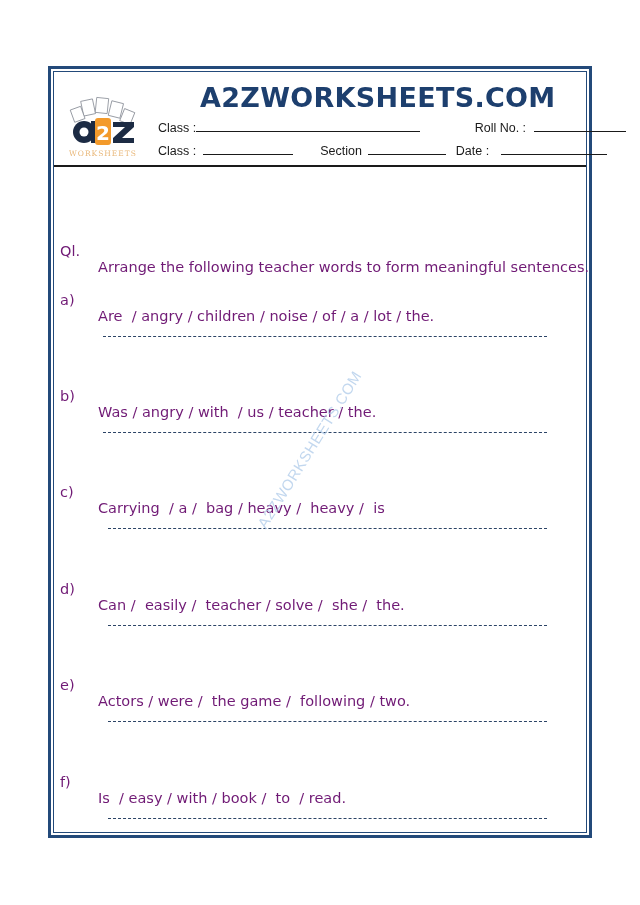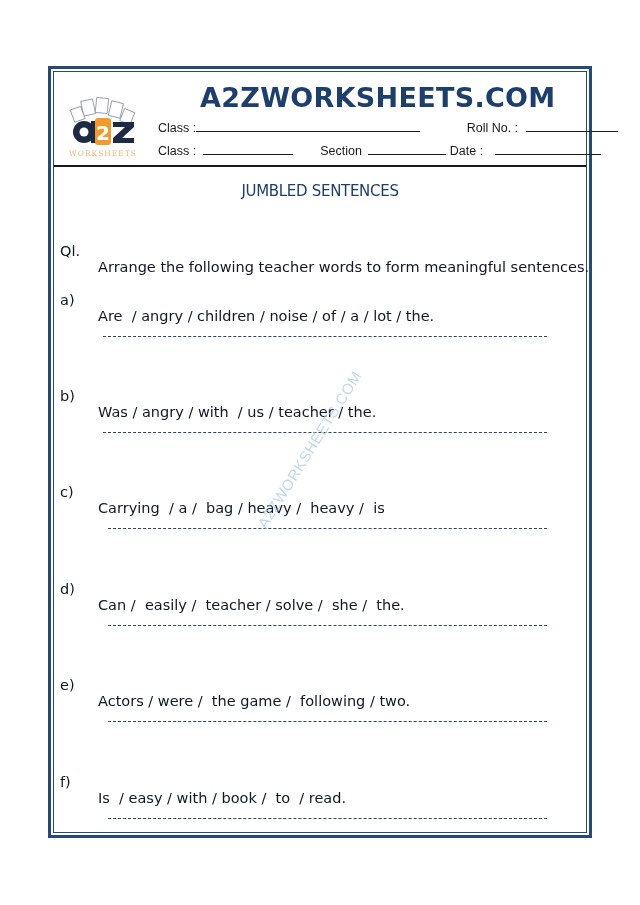--- a/index.html
+++ b/index.html
@@ -33,21 +33,21 @@
   }
   .field-row.r1 { top:48px; }
   .field-row.r2 { top:71px; }
   .fl { display:inline-block; }
   .blank { display:inline-block; border-bottom:1px solid #1a1a1a; height:11px; vertical-align:baseline; }
   .ws-title {
     position:absolute; left:0; right:0; top:110px; text-align:center;
     font-family:"DejaVu Sans", sans-serif; font-size:15px; color:#1d3f6e; letter-spacing:-0.3px;
   }
   .q-line {
-    position:absolute; font-family:"DejaVu Sans", sans-serif; font-size:14.5px; color:#0f172a;
+    position:absolute; font-family:"DejaVu Sans", sans-serif; font-size:14.5px; color:#701a75;
     white-space:pre;
   }
   .q-num { position:absolute; left:6px; }
   .q-text { position:absolute; left:44px; }
   .answer-line {
     position:absolute; height:0; border-bottom:1.2px dashed #2c4466;
   }
   .watermark {
     position:absolute; left:178px; top:360px; transform:rotate(-58deg);
     transform-origin:left top; font-family:"Liberation Sans", sans-serif; font-size:15px;
@@ -75,35 +75,34 @@
         <rect x="33" y="22" width="16" height="27" rx="3" fill="#f39a2b"></rect>
         <text x="41" y="44" text-anchor="middle" font-family="DejaVu Sans, sans-serif" font-weight="bold" font-size="20" fill="#fff">2</text>
         <path d="M51 26 H72 V31 L60 42 H72 V47 H51 V42 L63 31 H51 Z" fill="#1c2b44"></path>
         <text x="41" y="60" text-anchor="middle" font-family="DejaVu Serif, serif" font-size="7.5" fill="#e9b87a" letter-spacing="1">WORKSHEETS</text>
       </svg>
 
       <div class="site-title">A2ZWORKSHEETS.COM</div>
 
       <div class="field-row r1">
         <span class="fl">Class :</span><span class="blank" style="width:224px;"></span>
-        <span class="fl" style="margin-left:0;padding-left:43px;">Roll No. :</span>
+        <span class="fl" style="margin-left:8px;padding-left:43px;">Roll No. :</span>
         <span class="blank" style="width:92px;margin-left:4px;"></span>
       </div>
 
       <div class="field-row r2">
         <span class="fl">Class :</span>
         <span class="blank" style="width:90px;margin-left:3px;"></span>
         <span class="fl" style="margin-left:24px;">Section</span>
         <span class="blank" style="width:78px;margin-left:3px;"></span>
-        <span class="fl" style="">Date :</span>
+        <span class="fl" style="margin-left:6px;">Date :</span>
         <span class="blank" style="width:106px;margin-left:8px;"></span>
       </div>
     </div>
 
-    <div class="ws-title">JUMBLED SENTENCES</div>
 
     <div class="q-line" style="top:155px;">
       <span class="q-num">Ql.</span>
       <span class="q-text">Arrange the following teacher words to form meaningful sentences.</span>
     </div>
 
     <div class="q-line" style="top:204px;">
       <span class="q-num">a)</span>
       <span class="q-text">Are  / angry / children / noise / of / a / lot / the.</span>
     </div>

